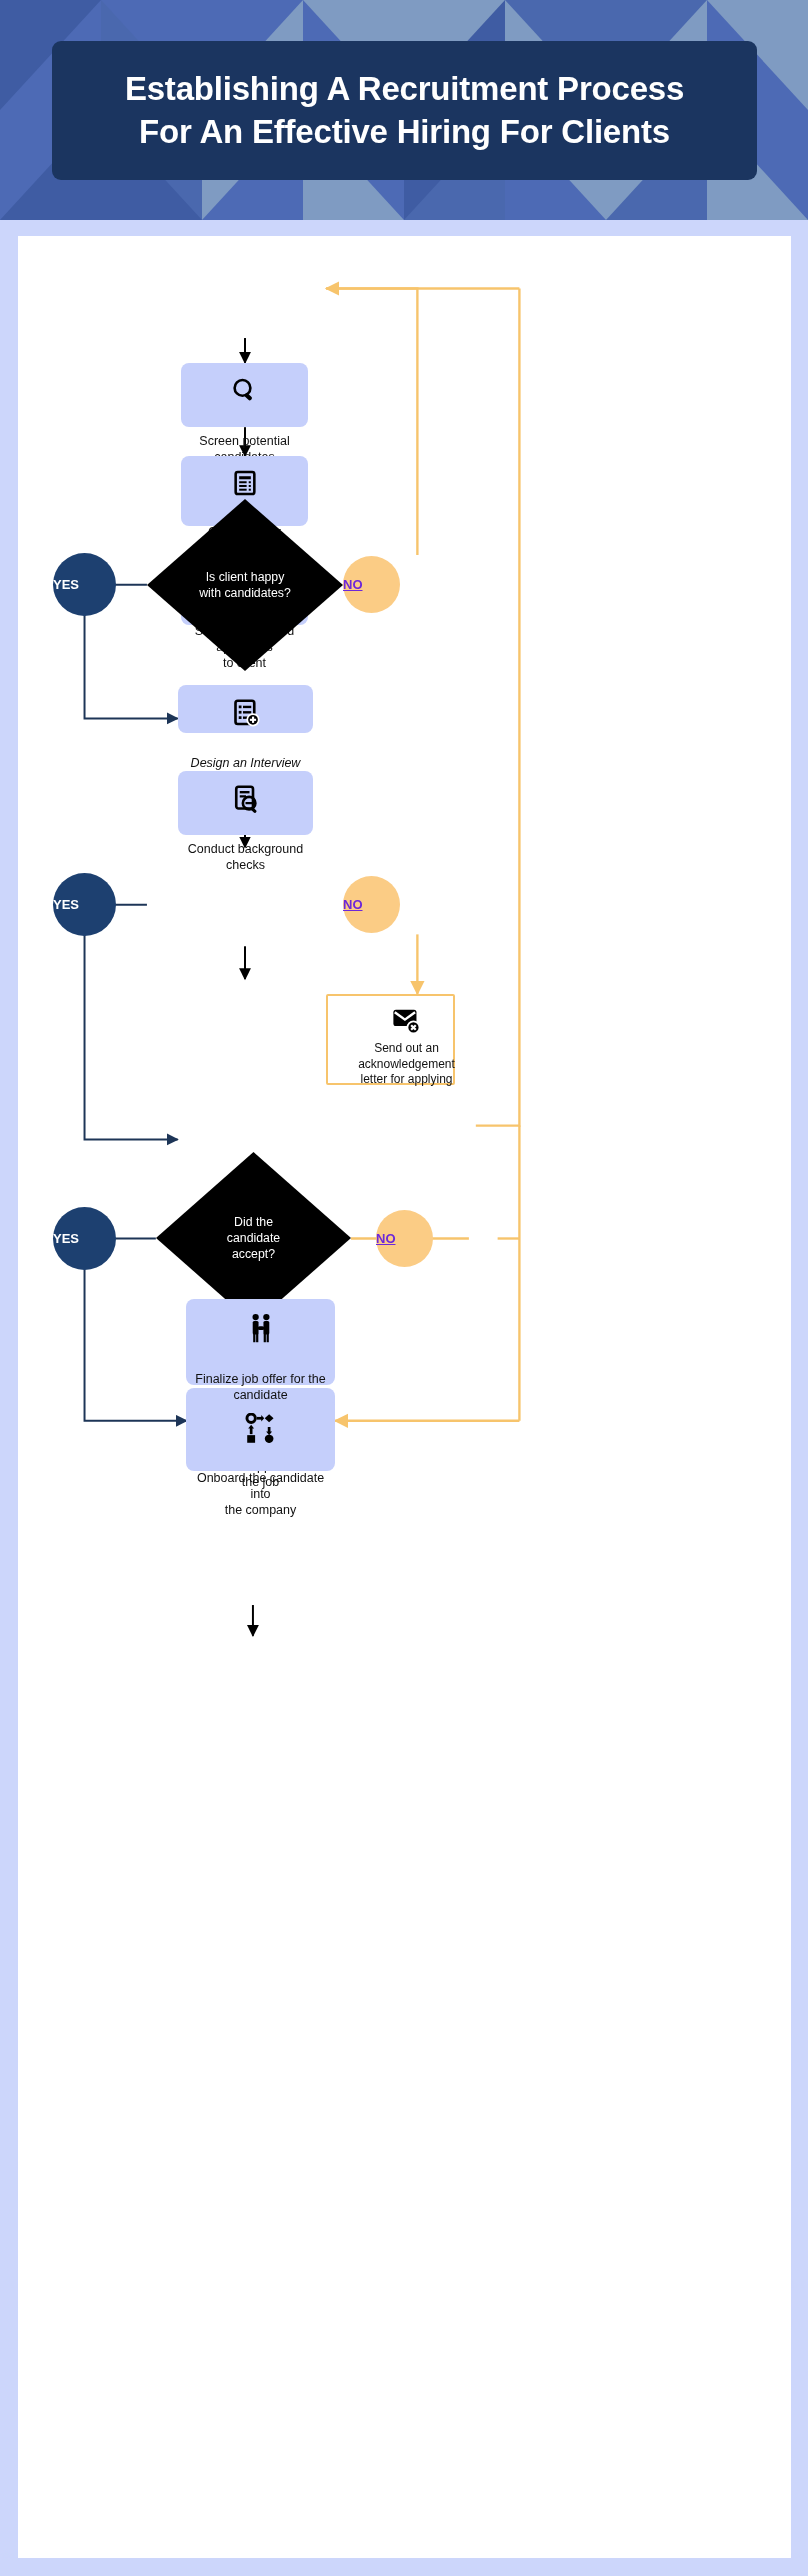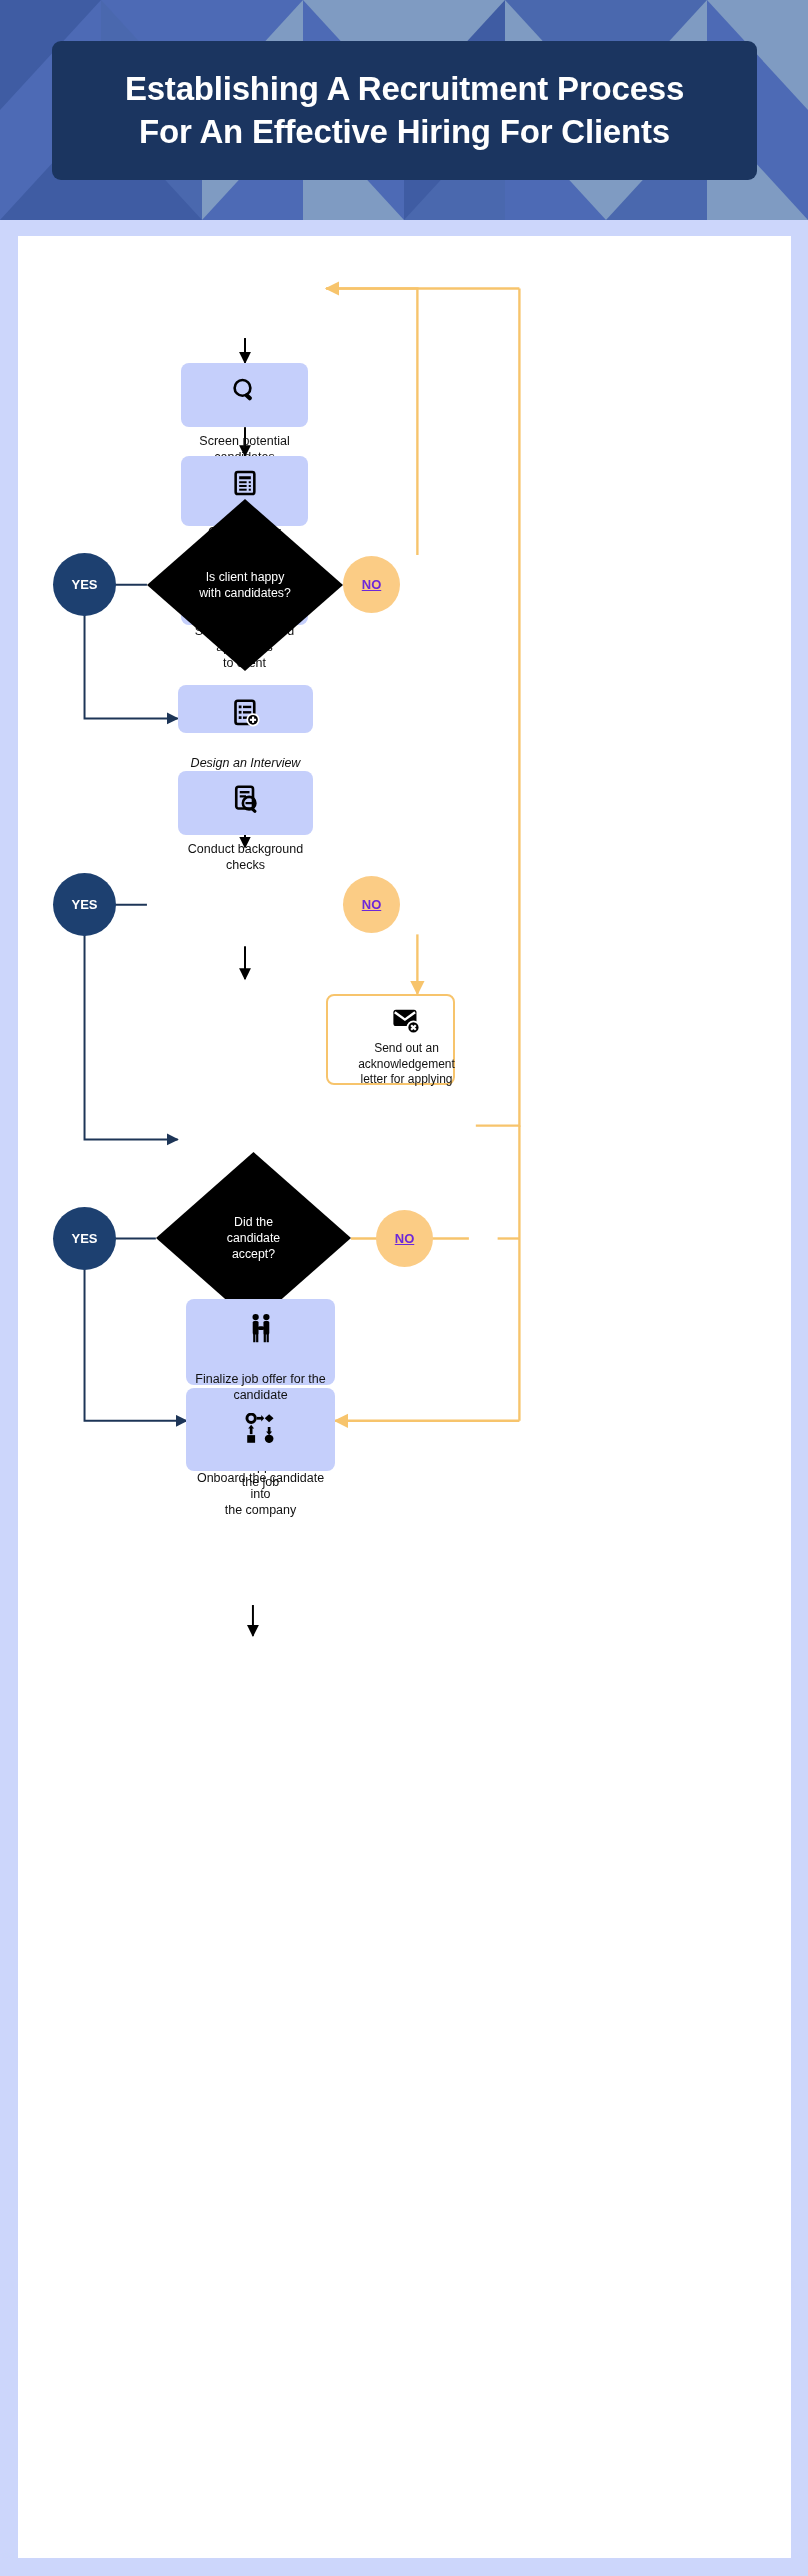--- a/index.html
+++ b/index.html
@@ -89,21 +89,21 @@
     color: #111;
     margin-top: 7px;
     padding: 0 7px;
     white-space: pre-line;
   }
 
   
   .obox {
     background: #ffffff;
     border: 2.5px solid #f7c46c;
-    border-radius: 8px;
+    border-radius: 2px;
     display: flex;
     flex-direction: column;
     align-items: center;
     padding-top: 11px;
     text-align: center;
     padding-left: 32px;
   }
   .obox .ico { height: 40px; display:flex; align-items:center; justify-content:center; }
   .obox .lbl {
     font-size: 12px; line-height: 1.3; color: #111;
@@ -122,21 +122,21 @@
     position: absolute; left:0; top:0;
     width: 100%; height: 100%;
     display: flex; align-items: center; justify-content: center;
     color: #fff; font-size: 12.3px; line-height: 1.32;
     text-align: center; white-space: pre-line;
   }
 
   
   .pill {
     border-radius: 50%;
-    display: flex; align-items: center; justify-content: center;
+    display: flex; align-items: center; justify-content: flex-start;
     font-size: 13px; font-weight: bold;
   }
   .pill-yes { width: 63px; height: 63px; background: #1d4070; color: #ffffff; }
   .pill-no  { width: 57px; height: 57px; background: #fbcc85; color: #6d28d9; text-decoration: underline; }
 
   
   #links { position: absolute; left:0; top:0; width: 773px; height: 2322px; }
 </style>
 </head>
 <body>

